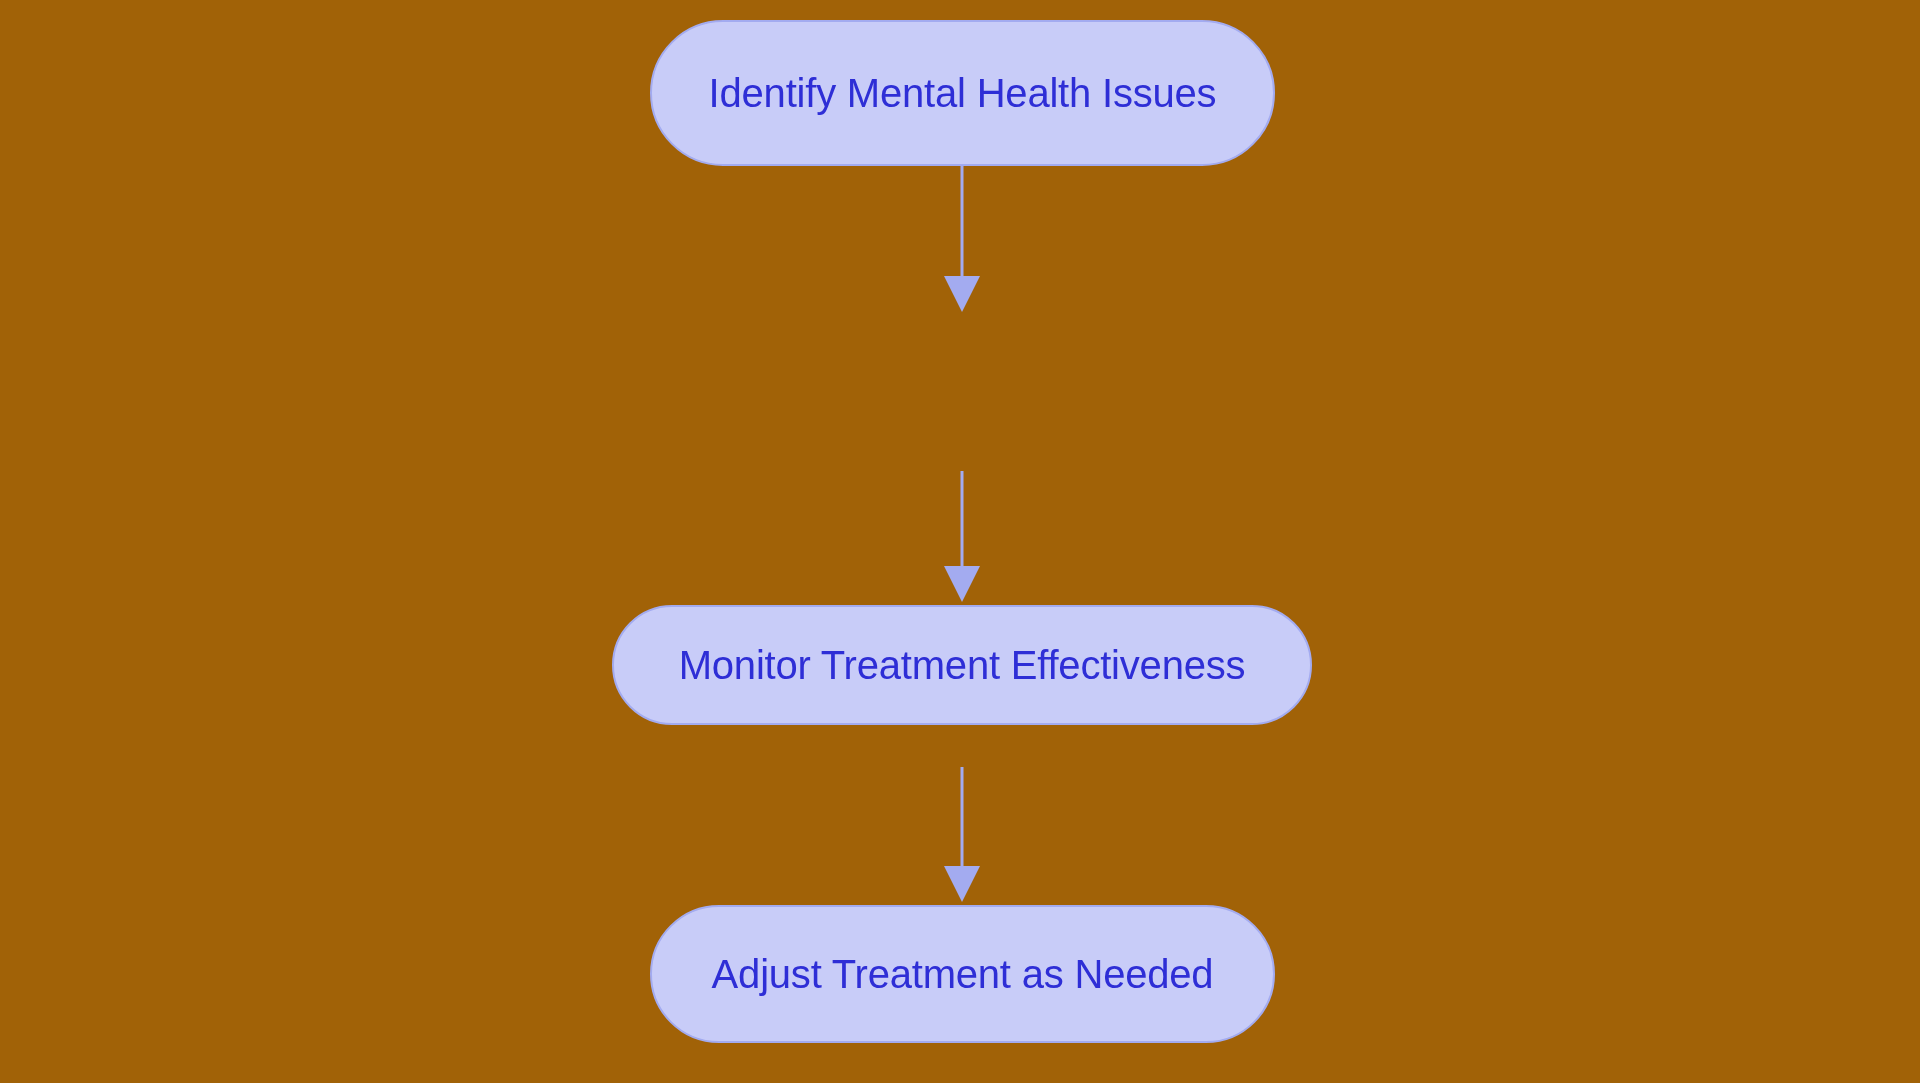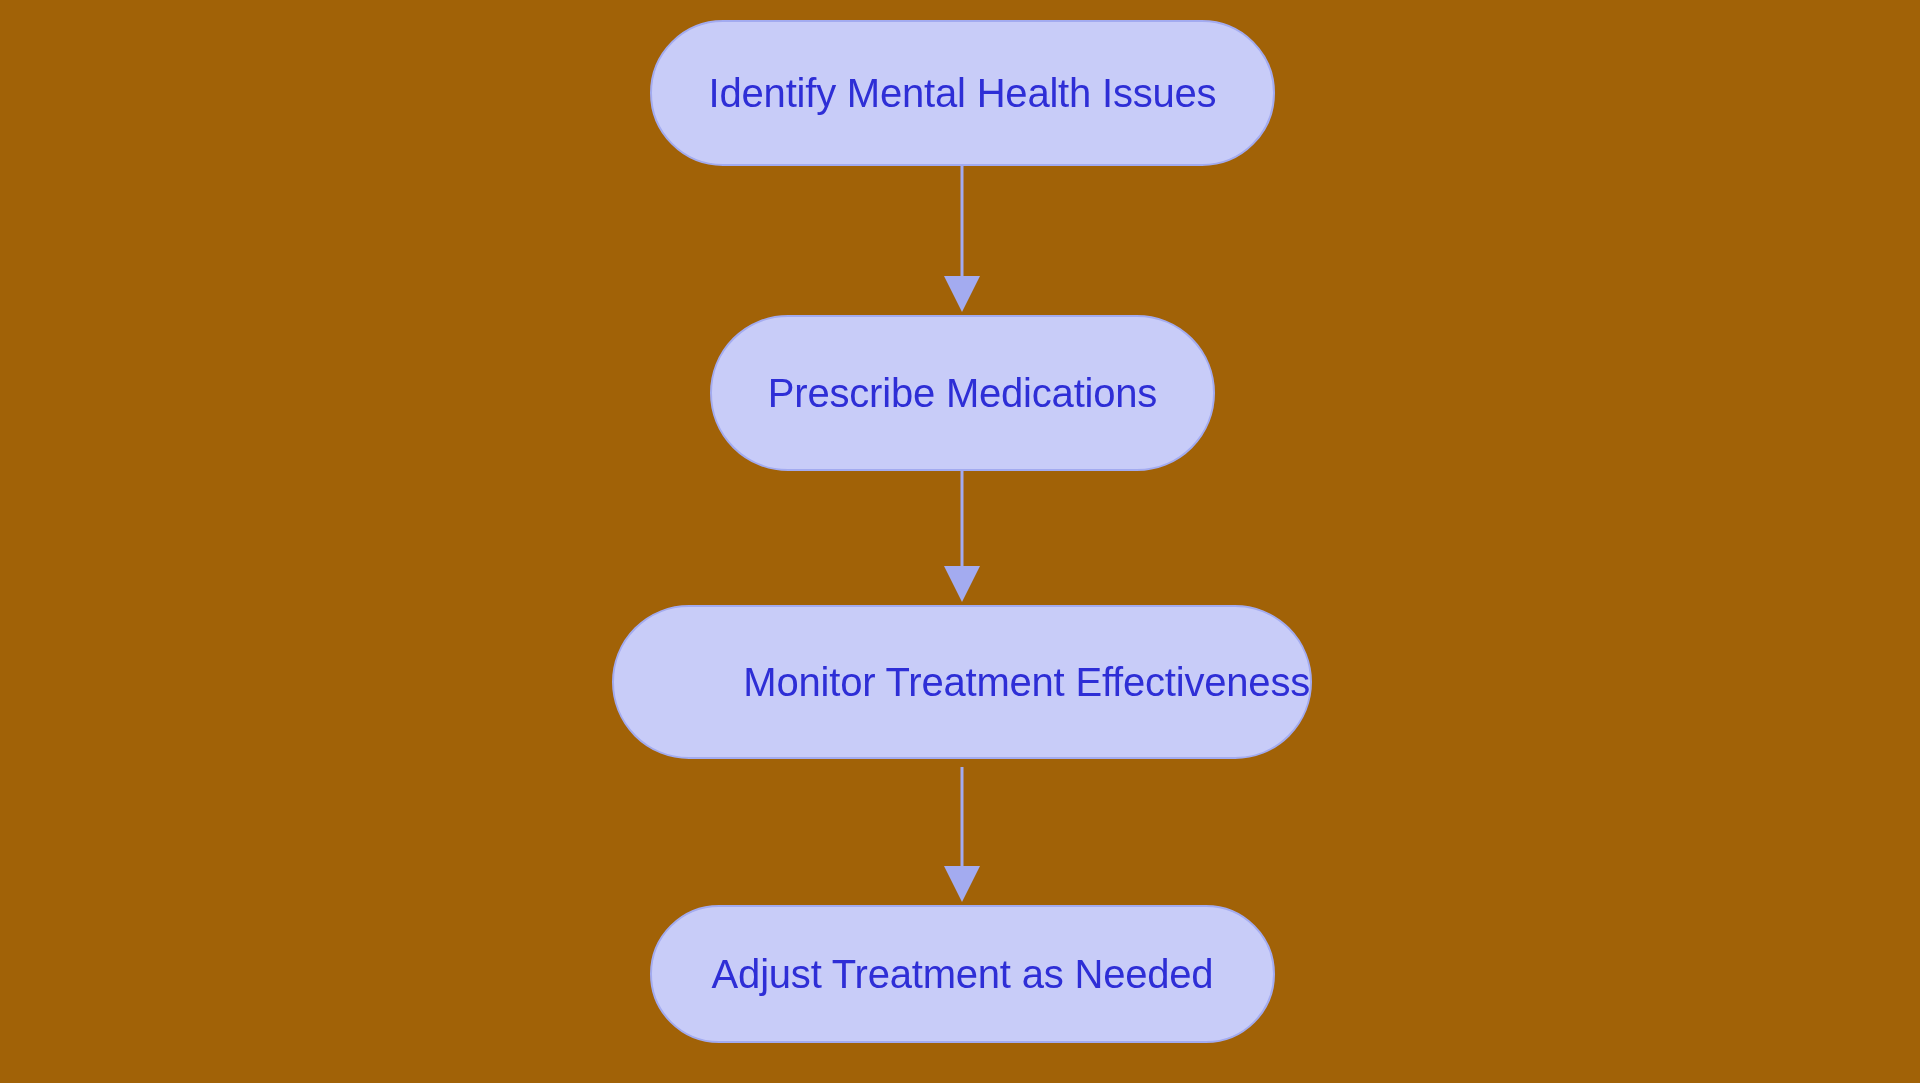--- a/index.html
+++ b/index.html
@@ -40,21 +40,21 @@
     font-family: "Liberation Sans", sans-serif;
     font-weight: 400;
     font-size: 40px;
     line-height: 1.15;
     letter-spacing: -0.2px;
     white-space: nowrap;
   }
 
   #node-0 { left: 650px; top: 20px;  width: 625px; height: 146px; }
   #node-1 { left: 710px; top: 315px; width: 505px; height: 156px; }
-  #node-2 { left: 612px; top: 605px; width: 700px; height: 154px; justify-content: flex-end; }
+  #node-2 { left: 612px; top: 605px; width: 700px; height: 120px; }
   #node-3 { left: 650px; top: 905px; width: 625px; height: 138px; }
 
   
   .connector {
     position: absolute;
     left: 0;
     top: 0;
     width: 1920px;
     height: 1083px;
     pointer-events: none;
@@ -92,23 +92,20 @@
     <g>
       <line class="conn-line" x1="962" y1="767" x2="962" y2="870"></line>
       <polygon class="conn-head" points="962,902 944,866 980,866"></polygon>
     </g>
   </svg>
 
   <div class="node" id="node-0">
     <span class="node-label">Identify Mental Health Issues</span>
   </div>
 
-  <div class="node" id="node-1">
-    <span class="node-label">Prescribe Medications</span>
-  </div>
 
   <div class="node" id="node-2">
     <span class="node-label">Monitor Treatment Effectiveness</span>
   </div>
 
   <div class="node" id="node-3">
     <span class="node-label">Adjust Treatment as Needed</span>
   </div>
 
 </div>

